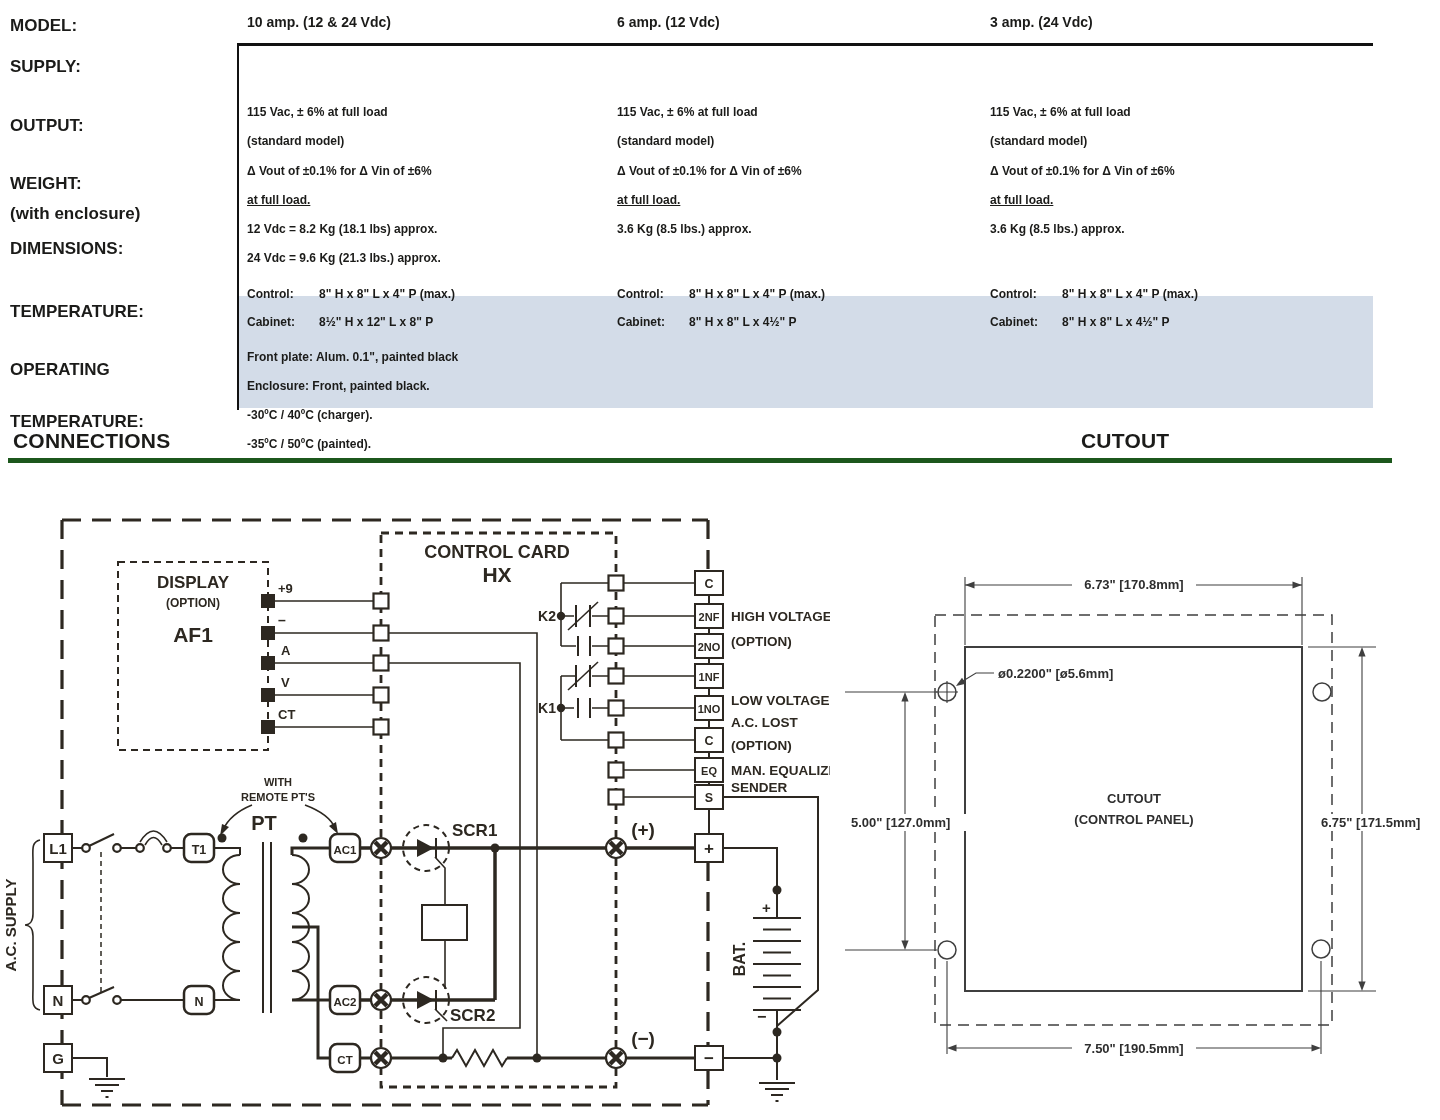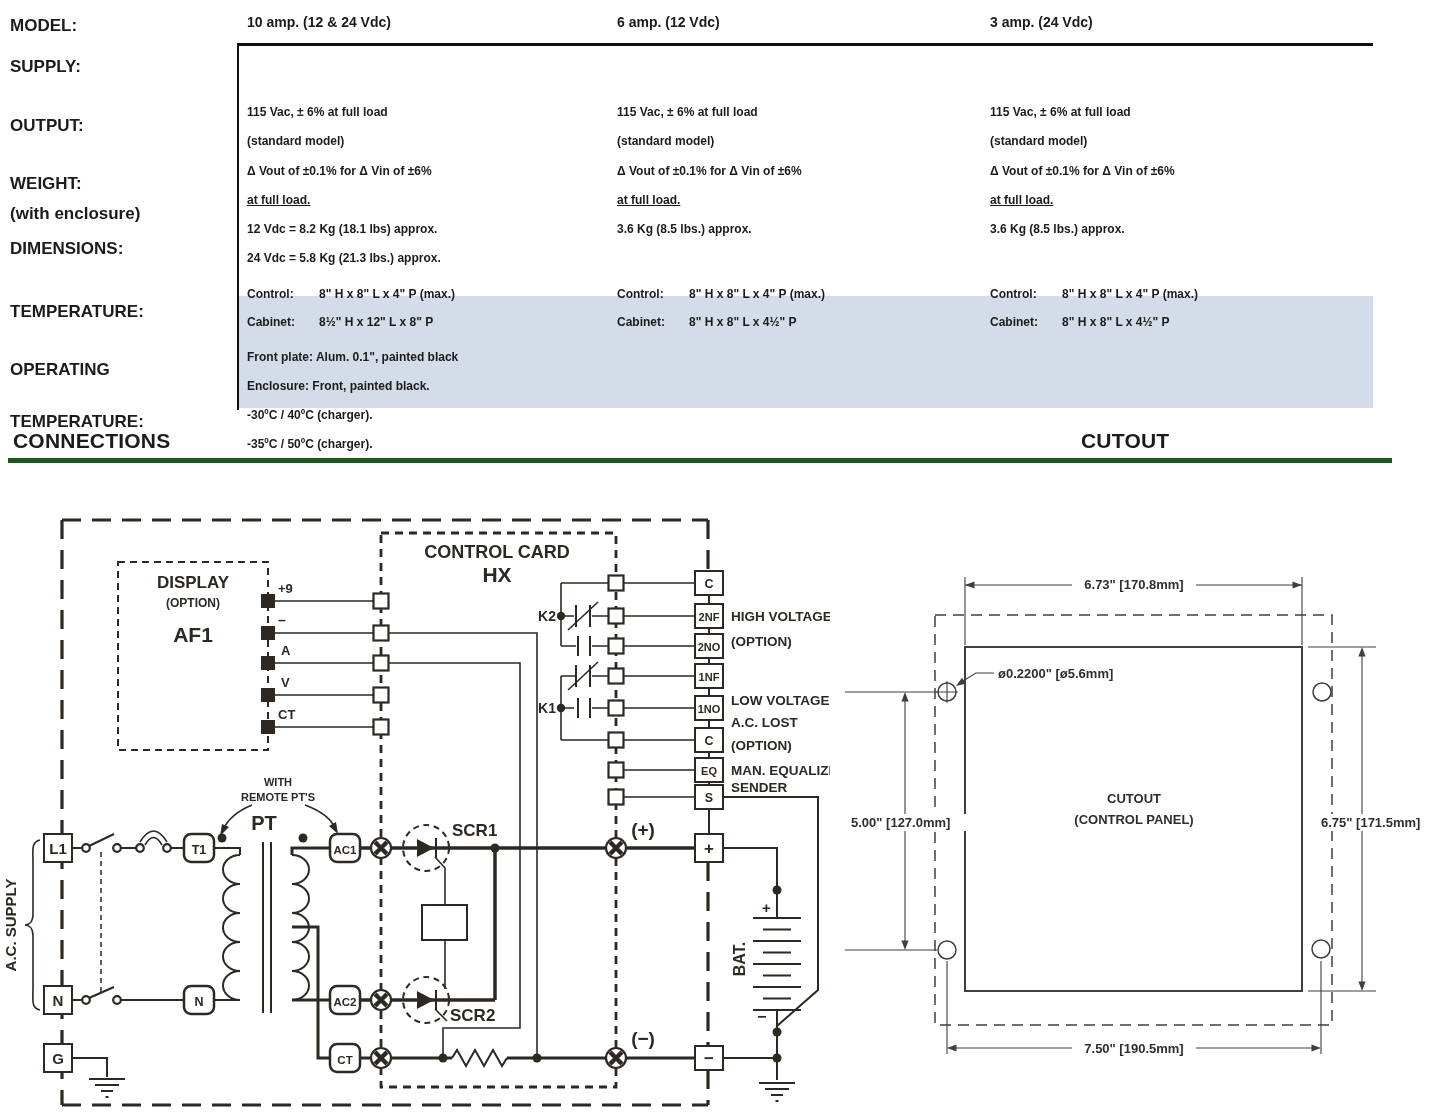--- a/index.html
+++ b/index.html
@@ -71,35 +71,35 @@
 <div class="abs cell c2" style="top:86px;">(standard model)</div>
 
 <div class="abs cell c0" style="top:116px;">Δ Vout of ±0.1% for Δ Vin of ±6%</div>
 <div class="abs cell c0 ul" style="top:145px;">at full load.</div>
 <div class="abs cell c1" style="top:116px;">Δ Vout of ±0.1% for Δ Vin of ±6%</div>
 <div class="abs cell c1 ul" style="top:145px;">at full load.</div>
 <div class="abs cell c2" style="top:116px;">Δ Vout of ±0.1% for Δ Vin of ±6%</div>
 <div class="abs cell c2 ul" style="top:145px;">at full load.</div>
 
 <div class="abs cell c0" style="top:174px;">12 Vdc = 8.2 Kg (18.1 lbs) approx.</div>
-<div class="abs cell c0" style="top:203px;">24 Vdc = 5.8 Kg (21.3 lbs.) approx.</div>
+<div class="abs cell c0" style="top:203px;">24 Vdc = 9.6 Kg (21.3 lbs.) approx.</div>
 <div class="abs cell c1" style="top:174px;">3.6 Kg (8.5 lbs.) approx.</div>
 <div class="abs cell c2" style="top:174px;">3.6 Kg (8.5 lbs.) approx.</div>
 
 <div class="abs cell c0" style="top:239px;"><span class="dimlab">Control:</span><span>8" H x 8" L x 4" P (max.)</span></div>
 <div class="abs cell c0" style="top:267px;"><span class="dimlab">Cabinet:</span><span>8½" H x 12" L x 8" P</span></div>
 <div class="abs cell c1" style="top:239px;"><span class="dimlab">Control:</span><span>8" H x 8" L x 4" P (max.)</span></div>
 <div class="abs cell c1" style="top:267px;"><span class="dimlab">Cabinet:</span><span>8" H x 8" L x 4½" P</span></div>
 <div class="abs cell c2" style="top:239px;"><span class="dimlab">Control:</span><span>8" H x 8" L x 4" P (max.)</span></div>
 <div class="abs cell c2" style="top:267px;"><span class="dimlab">Cabinet:</span><span>8" H x 8" L x 4½" P</span></div>
 
 <div class="abs cell c0" style="top:302px;">Front plate: Alum. 0.1", painted black</div>
 <div class="abs cell c0" style="top:331px;">Enclosure: Front, painted black.</div>
 <div class="abs cell c0" style="top:360px;">-30ºC / 40ºC (charger).</div>
-<div class="abs cell c0" style="top:389px;">-35ºC / 50ºC (charger).</div>
+<div class="abs cell c0" style="top:389px;">-35ºC / 50ºC (painted).</div>
 
 <div class="abs sect" style="left:13px;top:429px;">CONNECTIONS</div>
 <div class="abs sect" style="left:1081px;top:429px;">CUTOUT</div>
 <div id="grule" class="abs"></div>
 
 <svg id="connSvg" style="left:0;top:470px;" width="830" height="650" viewBox="0 0 830 650">
   <defs>
     <rect id="osq" x="-7.5" y="-7.5" width="15" height="15" class="sq"></rect>
     <rect id="fsq" x="-7" y="-7" width="14" height="14" class="fill"></rect>
     <g id="cx">

